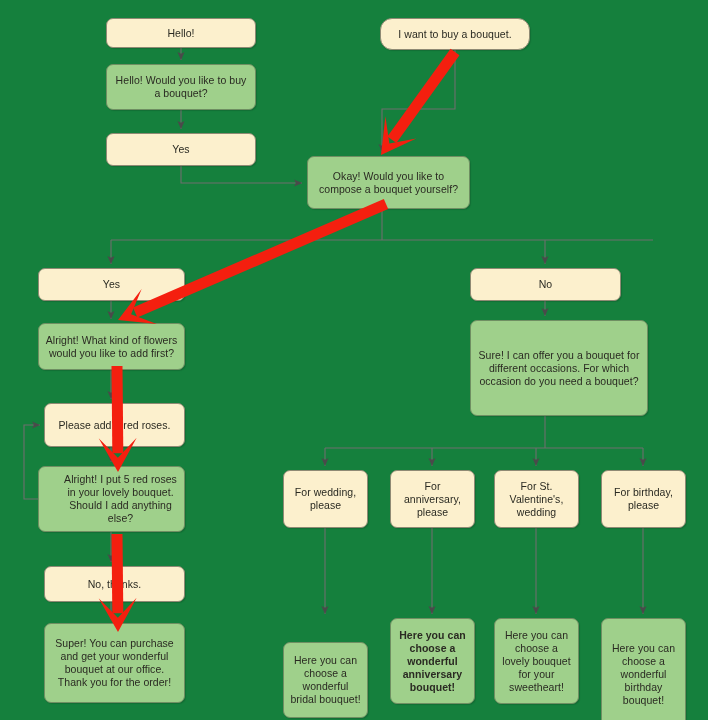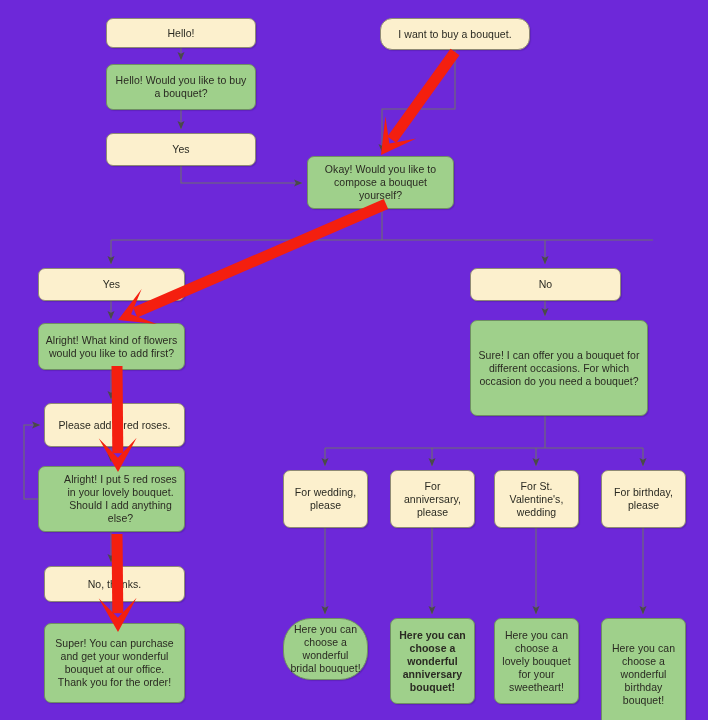--- a/index.html
+++ b/index.html
@@ -4,21 +4,21 @@
 <style>
   html, body {
     margin: 0;
     padding: 0;
     background: #ffffff;
   }
   #canvas {
     position: relative;
     width: 708px;
     height: 720px;
-    background: #6d28d9;
+    background: #15803d;
     overflow: hidden;
     font-family: "Liberation Sans", sans-serif;
   }
   #edge-layer, #arrow-layer {
     position: absolute;
     left: 0; top: 0;
     width: 708px;
     height: 720px;
     pointer-events: none;
   }
@@ -97,21 +97,21 @@
       </div>
       <div class="node bot" style="left: 106px; top: 64px; width: 150px; height: 46px;">
         <span>Hello! Would you like to buy a bouquet?</span>
       </div>
       <div class="node user" style="left: 106px; top: 133px; width: 150px; height: 33px;">
         <span>Yes</span>
       </div>
       <div class="node user" style="left: 380px; top: 18px; width: 150px; height: 32px; border-radius: 12px;">
         <span>I want to buy a bouquet.</span>
       </div>
-      <div class="node bot" style="left: 307px; top: 156px; width: 147px; height: 53px;">
+      <div class="node bot" style="left: 307px; top: 156px; width: 163px; height: 53px;">
         <span>Okay! Would you like to compose a bouquet yourself?</span>
       </div>
       <div class="node user" style="left: 38px; top: 268px; width: 147px; height: 33px;">
         <span>Yes</span>
       </div>
       <div class="node user" style="left: 470px; top: 268px; width: 151px; height: 33px;">
         <span>No</span>
       </div>
       <div class="node bot" style="left: 38px; top: 323px; width: 147px; height: 47px;">
         <span>Alright! What kind of flowers would you like to add first?</span>
@@ -136,21 +136,21 @@
       </div>
       <div class="node user" style="left: 390px; top: 470px; width: 85px; height: 58px;">
         <span>For anniversary, please</span>
       </div>
       <div class="node user" style="left: 494px; top: 470px; width: 85px; height: 58px;">
         <span>For St. Valentine's, wedding</span>
       </div>
       <div class="node user" style="left: 601px; top: 470px; width: 85px; height: 58px;">
         <span>For birthday, please</span>
       </div>
-      <div class="node bot" style="left: 283px; top: 618px; width: 85px; height: 62px; border-radius: 28px;">
+      <div class="node bot" style="left: 283px; top: 642px; width: 85px; height: 76px;">
         <span>Here you can choose a wonderful bridal bouquet!</span>
       </div>
       <div class="node bot" style="left: 390px; top: 618px; width: 85px; height: 86px; font-weight: bold;">
         <span>Here you can choose a wonderful anniversary bouquet!</span>
       </div>
       <div class="node bot" style="left: 494px; top: 618px; width: 85px; height: 86px;">
         <span>Here you can choose a lovely bouquet for your sweetheart!</span>
       </div>
       <div class="node bot" style="left: 601px; top: 618px; width: 85px; height: 112px;">
         <span>Here you can choose a wonderful birthday bouquet!</span>

